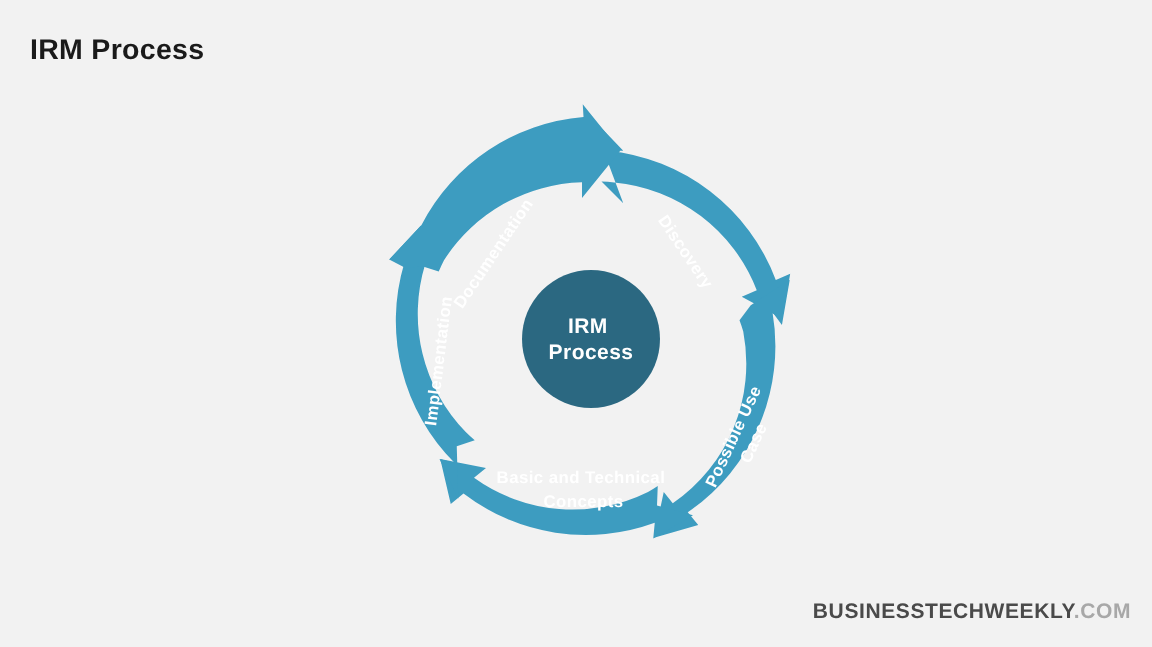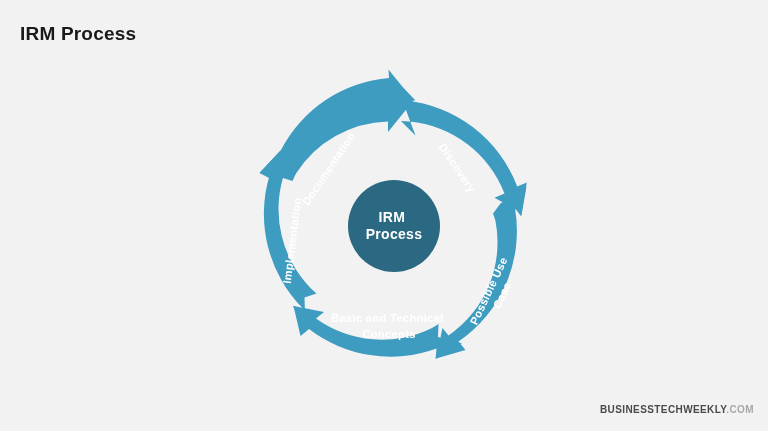--- a/index.html
+++ b/index.html
@@ -52,21 +52,21 @@
     fill: #ffffff;
     font-family: "Liberation Sans", sans-serif;
     font-size: 14px;
     font-weight: bold;
     letter-spacing: 0.3px;
   }
   #footer-brand {
     position: absolute;
     right: 14px;
     bottom: 16px;
-    font-size: 10px;
+    font-size: 14px;
     font-weight: bold;
     letter-spacing: 0.4px;
     white-space: nowrap;
   }
   #footer-brand .brand-main { color: #4a4a4a; }
   #footer-brand .brand-tld { color: #a8a8a8; font-weight: bold; }
 </style>
 </head>
 <body>
 

